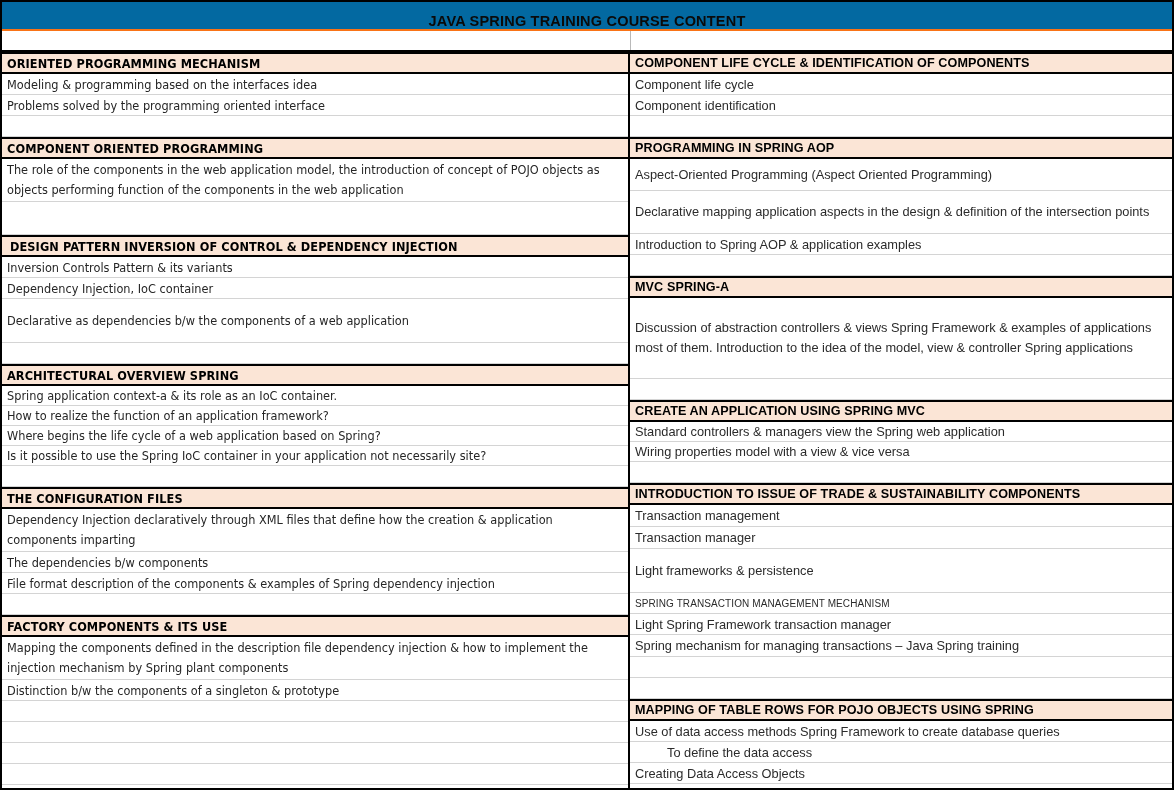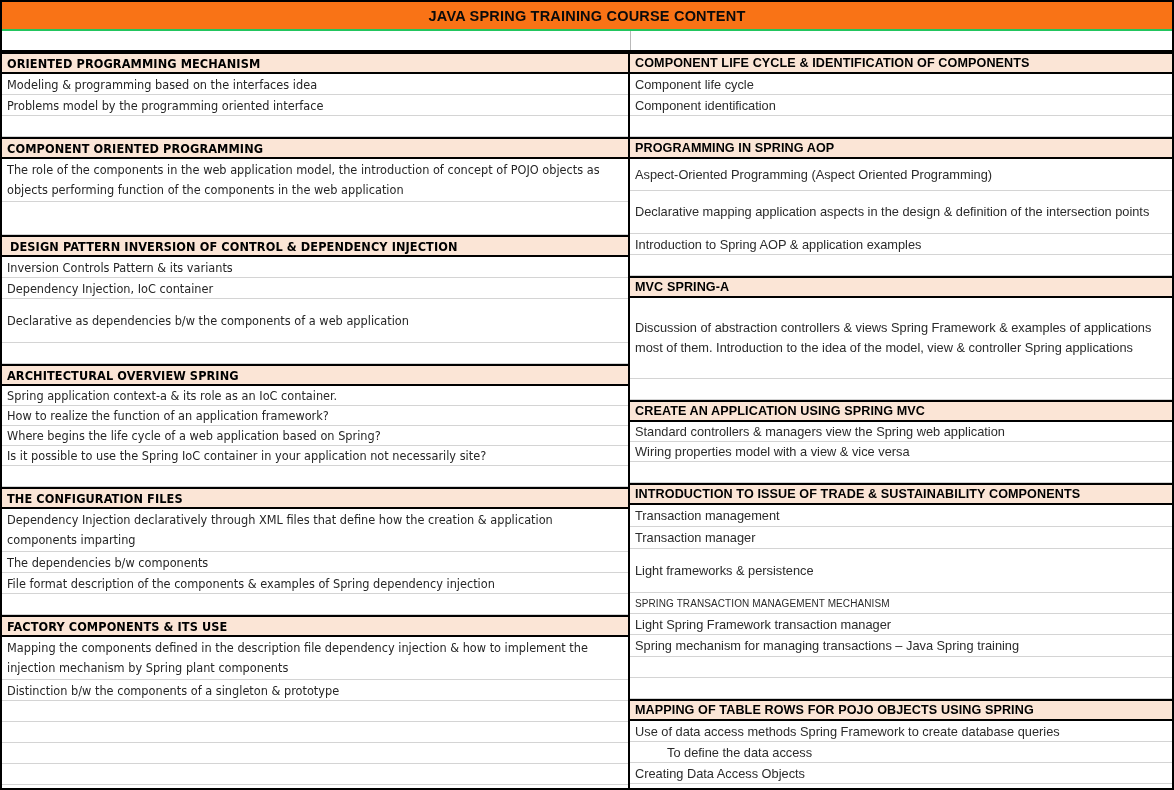--- a/index.html
+++ b/index.html
@@ -22,24 +22,24 @@
     background: #ffffff;
   }
 
   
   .title-row {
     position: absolute;
     left: 0;
     top: 0;
     width: 1170px;
     height: 29px;
-    background: #f97316;
-    border-bottom: 2px solid #22c55e;
+    background: #0369a1;
+    border-bottom: 2px solid #f97316;
     display: flex;
-    align-items: center;
+    align-items: flex-end;
     justify-content: center;
     box-sizing: border-box;
   }
   .title-row .title-text {
     font-size: 14.5px;
     font-weight: bold;
     letter-spacing: 0.2px;
     color: #0b0b0b;
   }
 
@@ -138,21 +138,21 @@
 
   <div class="columns">
     <div class="col col-left" id="col-left">
         <div class="row head" style="height: 22px;">
           <span class="cell-text">ORIENTED PROGRAMMING MECHANISM</span>
         </div>
         <div class="row item" style="height: 21px;">
           <span class="cell-text">Modeling &amp; programming based on the interfaces idea</span>
         </div>
         <div class="row item" style="height: 21px;">
-          <span class="cell-text">Problems model by the programming oriented interface</span>
+          <span class="cell-text">Problems solved by the programming oriented interface</span>
         </div>
         <div class="row blank" style="height: 21px;"></div>
         <div class="row head" style="height: 22px;">
           <span class="cell-text">COMPONENT ORIENTED PROGRAMMING</span>
         </div>
         <div class="row item multi" style="height: 43px;">
           <span class="cell-text">The role of the components in the web application model, the introduction of concept of POJO objects as objects performing  function of the components in the web application</span>
         </div>
         <div class="row blank" style="height: 33px;"></div>
         <div class="row head" style="height: 22px; padding-left: 8px;">

